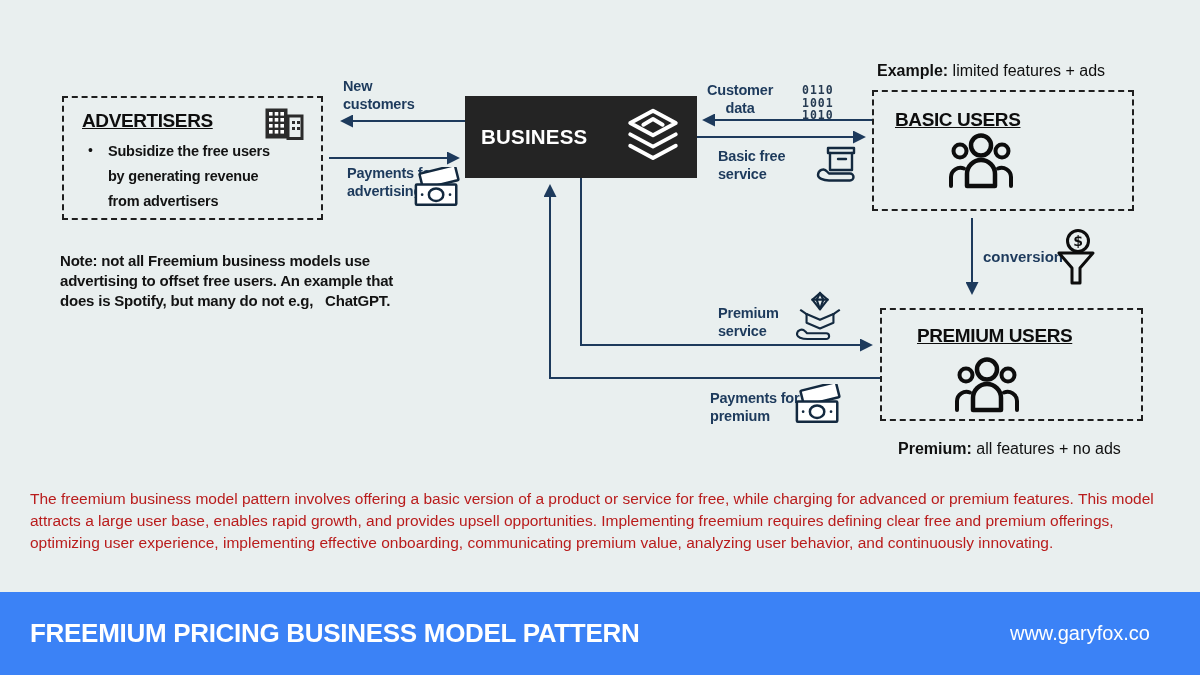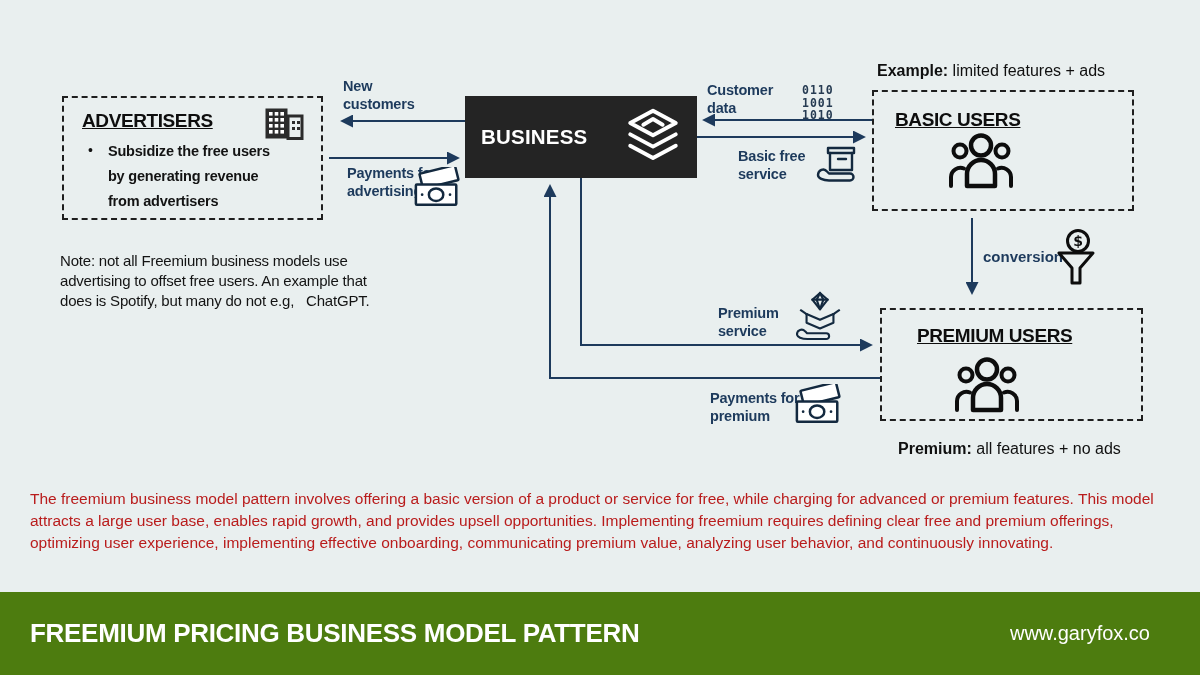--- a/index.html
+++ b/index.html
@@ -13,29 +13,29 @@
   .dashed-box{position:absolute;border:2px dashed #1f1f1f;box-sizing:border-box;background:transparent;}
   .box-title{position:absolute;font-weight:700;color:#0e0e0e;font-size:19px;letter-spacing:-0.4px;line-height:1;white-space:nowrap;text-decoration:underline;}
   .platform{
     position:absolute;left:465px;top:96px;width:232px;height:82px;background:#242424;
     display:flex;align-items:center;justify-content:space-between;padding:0 16px;box-sizing:border-box;
   }
   .platform-title{color:#ffffff;font-weight:700;font-size:20.5px;letter-spacing:0.2px;}
   .flow-label{position:absolute;font-weight:700;color:#1d3a5c;font-size:14.5px;line-height:1.22;white-space:pre-line;letter-spacing:-0.2px;}
   .conv-label{position:absolute;font-weight:700;color:#1d3a5c;font-size:15px;white-space:nowrap;}
   .binary{position:absolute;font-family:"DejaVu Sans Mono", monospace;font-weight:700;font-size:11.5px;line-height:1.1;color:#263b52;white-space:pre-line;letter-spacing:1px;}
-  .note{position:absolute;left:60px;top:251px;width:410px;font-weight:400;font-size:15px;line-height:1.34;color:#131313;white-space:pre-wrap;letter-spacing:-0.2px;}
+  .note{position:absolute;left:60px;top:251px;width:410px;font-weight:700;font-size:15px;line-height:1.34;color:#131313;white-space:pre-wrap;letter-spacing:-0.2px;}
   .caption{position:absolute;font-size:16px;color:#101010;white-space:nowrap;}
   .caption b{font-weight:700;}
   .bullet-row{position:absolute;left:88px;top:139px;display:flex;color:#131313;}
   .bullet-dot{font-size:14px;margin-right:15px;line-height:1.6;}
   .bullet-text{font-weight:700;font-size:14.5px;line-height:1.72;white-space:pre-line;letter-spacing:-0.2px;}
   .description{position:absolute;left:30px;top:488px;width:1150px;font-size:15.5px;line-height:1.42;color:#b91c1c;}
   .footer{
-    position:absolute;left:0;top:592px;width:1200px;height:83px;background:#4d7c0f;
+    position:absolute;left:0;top:592px;width:1200px;height:83px;background:#3b82f6;
     display:flex;align-items:center;justify-content:space-between;box-sizing:border-box;
     padding:0 50px 0 30px;
   }
   .footer-title{color:#ffffff;font-weight:700;font-size:26px;letter-spacing:-0.3px;white-space:nowrap;}
   .footer-site{color:#ffffff;font-weight:400;font-size:20px;white-space:nowrap;}
   svg{display:block;}
   .arrow-layer{position:absolute;left:0;top:0;pointer-events:none;}
 </style>
 </head>
 <body>
@@ -141,26 +141,26 @@
   </div>
 
   <div class="note">Note: not all Freemium business models use
 advertising to offset free users. An example that
 does is Spotify, but many do not e.g,   ChatGPT.</div>
 
   <div class="flow-label" style="left:343px;top:78px;">New
 customers</div>
   <div class="flow-label" style="left:347px;top:165px;">Payments for
 advertising</div>
-  <div class="flow-label" style="left:707px;top:82px;">Customer
+  <div class="flow-label" style="left:707px;top:82px;text-align:center;">Customer
 data</div>
   <div class="binary" style="left:802px;top:84px;">0110
 1001
 1010</div>
-  <div class="flow-label" style="left:718px;top:148px;margin-left:20px;">Basic free
+  <div class="flow-label" style="left:718px;top:148px;">Basic free
 service</div>
   <div class="flow-label" style="left:718px;top:305px;">Premium
 service</div>
   <div class="flow-label" style="left:710px;top:390px;">Payments for
 premium</div>
   <div class="conv-label" style="left:983px;top:248px;">conversion</div>
 
   <svg class="abs" style="left:413px;top:167px;" width="50" height="41" viewBox="0 0 52 42">
     <g stroke="#13293f" stroke-width="2.6" fill="#ffffff" stroke-linejoin="round">
       <rect x="8" y="2" width="38" height="16" rx="1" transform="rotate(-14 27 10)"></rect>

